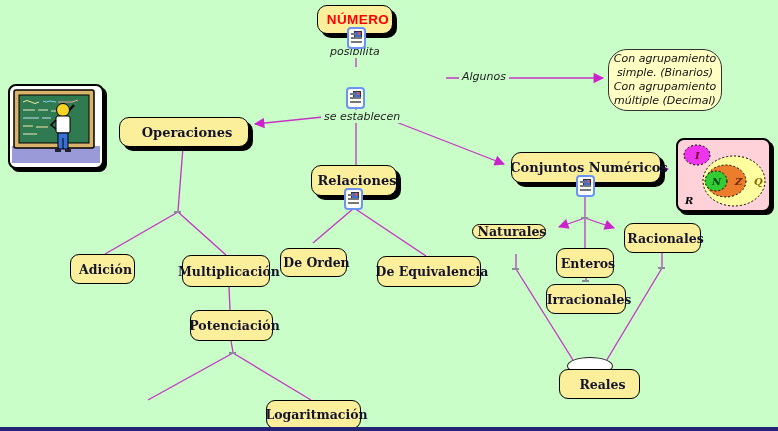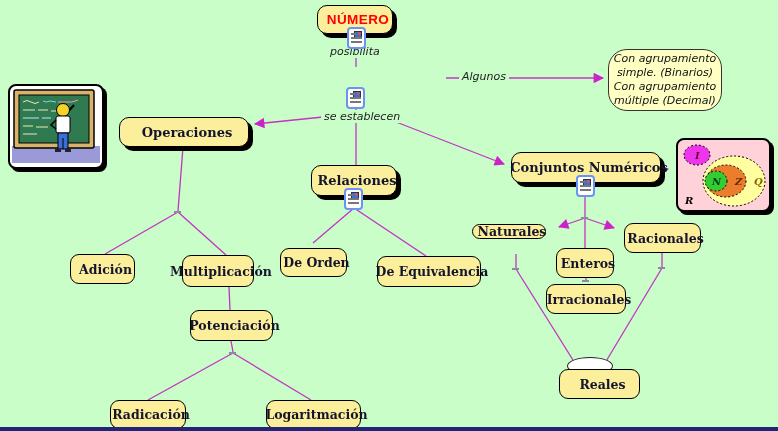--- a/index.html
+++ b/index.html
@@ -131,21 +131,21 @@
   <div class="node lvl1" style="left:311px;top:165px;width:86px;height:31px">
     <span class="nl">Relaciones</span>
   </div>
   <div class="node lvl1" style="left:511px;top:152px;width:150px;height:31px">
     <span class="nl">Conjuntos Numéricos</span>
   </div>
 
   <div class="node leaf" style="left:70px;top:254px;width:65px;height:30px">
     <span class="nl">Adición</span>
   </div>
-  <div class="node leaf" style="left:182px;top:255px;width:72px;height:32px">
+  <div class="node leaf" style="left:182px;top:255px;width:88px;height:32px">
     <span class="nl">Multiplicación</span>
   </div>
   <div class="node leaf" style="left:280px;top:248px;width:67px;height:29px">
     <span class="nl">De Orden</span>
   </div>
   <div class="node leaf" style="left:377px;top:256px;width:104px;height:31px">
     <span class="nl">De Equivalencia</span>
   </div>
   <div class="node leaf" style="left:472px;top:224px;width:74px;height:15px">
     <span class="nl">Naturales</span>
@@ -154,23 +154,20 @@
     <span class="nl">Enteros</span>
   </div>
   <div class="node leaf" style="left:624px;top:223px;width:77px;height:30px">
     <span class="nl">Racionales</span>
   </div>
   <div class="node leaf" style="left:546px;top:284px;width:80px;height:30px">
     <span class="nl">Irracionales</span>
   </div>
   <div class="node leaf" style="left:190px;top:310px;width:83px;height:31px">
     <span class="nl">Potenciación</span>
-  </div>
-  <div class="node leaf" style="left:110px;top:400px;width:76px;height:29px">
-    <span class="nl">Radicación</span>
   </div>
   <div class="node leaf" style="left:266px;top:400px;width:95px;height:29px">
     <span class="nl">Logaritmación</span>
   </div>
   <div class="node leaf" style="left:559px;top:369px;width:81px;height:30px">
     <span class="nl">Reales</span>
   </div>
 
   <div class="note">
     <span>Con agrupamiento</span>

